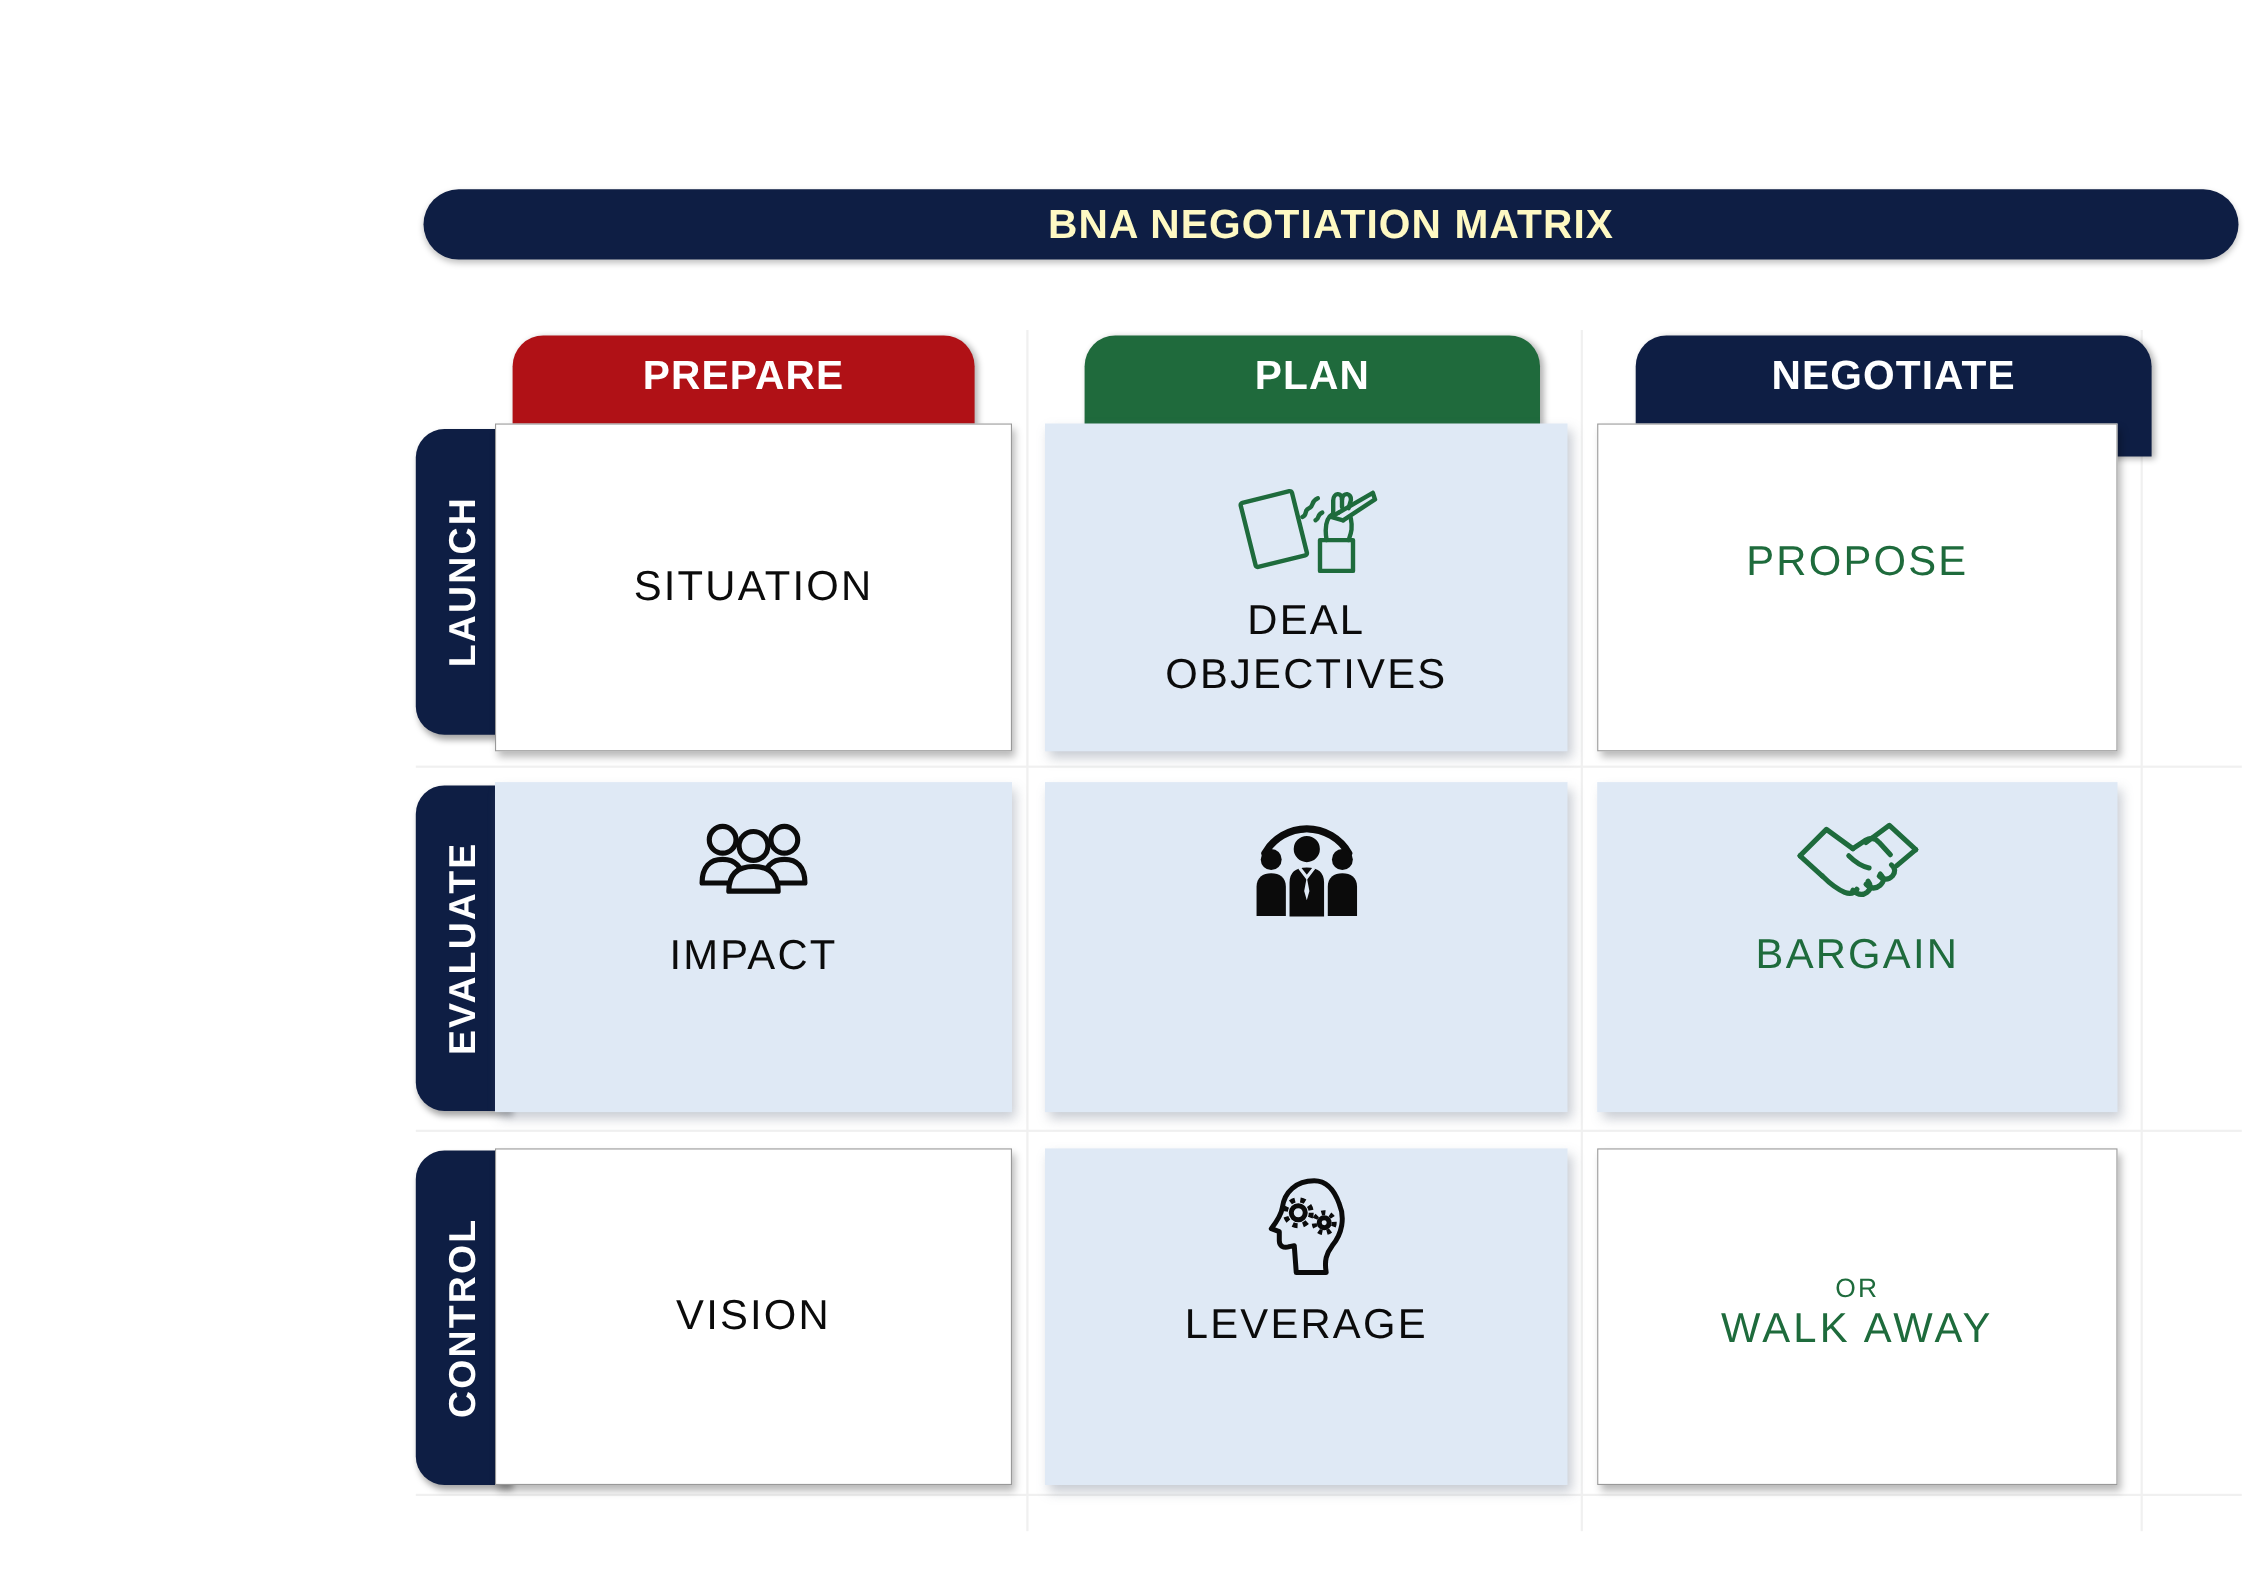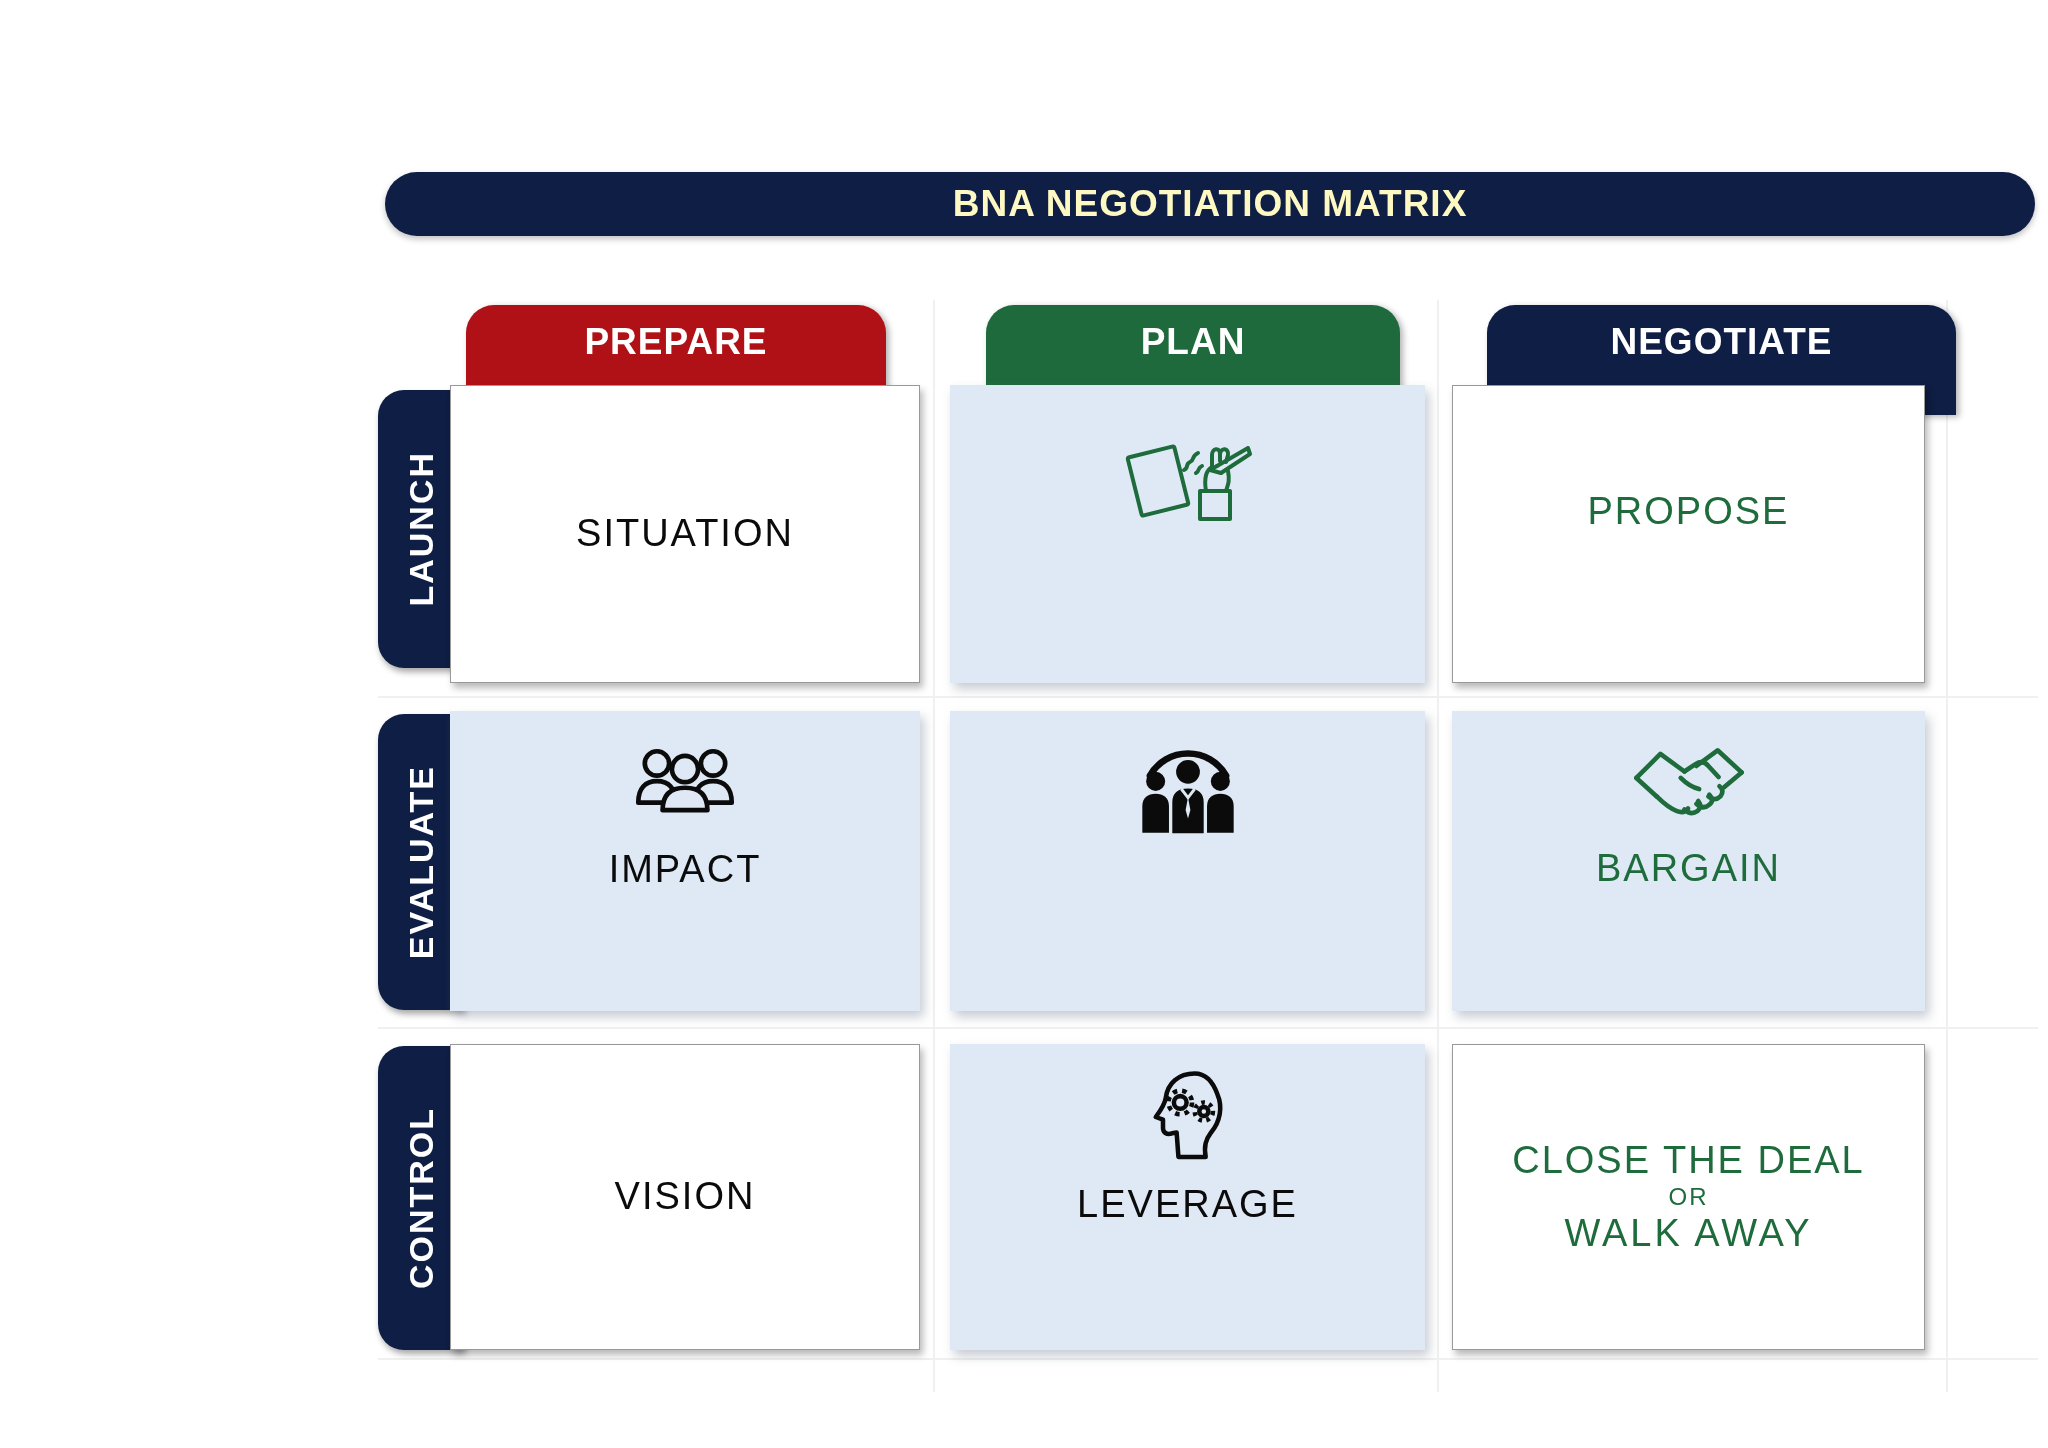--- a/index.html
+++ b/index.html
@@ -115,20 +115,22 @@
       <rect x="14" y="30" width="48" height="60" rx="2" transform="rotate(-14 38 60)"></rect>
       <rect x="80" y="70" width="30" height="28"></rect>
       <path d="M86 70 C84 58 85 50 92 46 L92 34 C92 27 100 26 100 33 L100 40"></path>
       <path d="M100 33 C101 26 109 27 108 34 L106 41"></path>
       <path d="M97 45 L90 49 L101 52"></path>
       <path d="M97 45 L128 27 M101 52 L130 33 M128 27 L130 33"></path>
       <path d="M108 50 C110 60 108 64 106 70"></path>
       <path d="M78 32 c-7 3 -3 7 -8 9 c-5 2 -1 6 -6 8 M82 45 c-5 2 -2 5 -6 7"></path>
     </g>
   </svg>
+  <span class="cell-label"><span>DEAL</span><br>
+  <span>OBJECTIVES</span></span>
 </div>
 
 <div class="cell white r1 c3" id="cell-propose">
   <span class="cell-label green-text">PROPOSE</span>
 </div>
 
 <div class="cell blue r2 c1" id="cell-impact">
   <svg class="icon-box" width="118" height="86" viewBox="0 0 124 92">
     <g fill="#DFE9F5" stroke="#0B0B0B" stroke-width="5" stroke-linejoin="round">
       <circle cx="32" cy="24" r="13"></circle>
@@ -189,16 +191,15 @@
       <circle cx="44" cy="38" r="13" stroke-dasharray="5 5.5"></circle>
       <circle cx="44" cy="38" r="7"></circle>
       <circle cx="70" cy="48" r="10" stroke-dasharray="4 4.8"></circle>
       <circle cx="70" cy="48" r="5"></circle>
     </g>
   </svg>
   <span class="cell-label">LEVERAGE</span>
 </div>
 
 <div class="cell white r3 c3" id="cell-close">
-  <span class="cell-label green-text">CLOSE THE DEAL</span>
   <span class="cell-label green-text or-line">OR</span>
   <span class="cell-label green-text walk-line">WALK AWAY</span>
 </div>
 
 </body></html>

